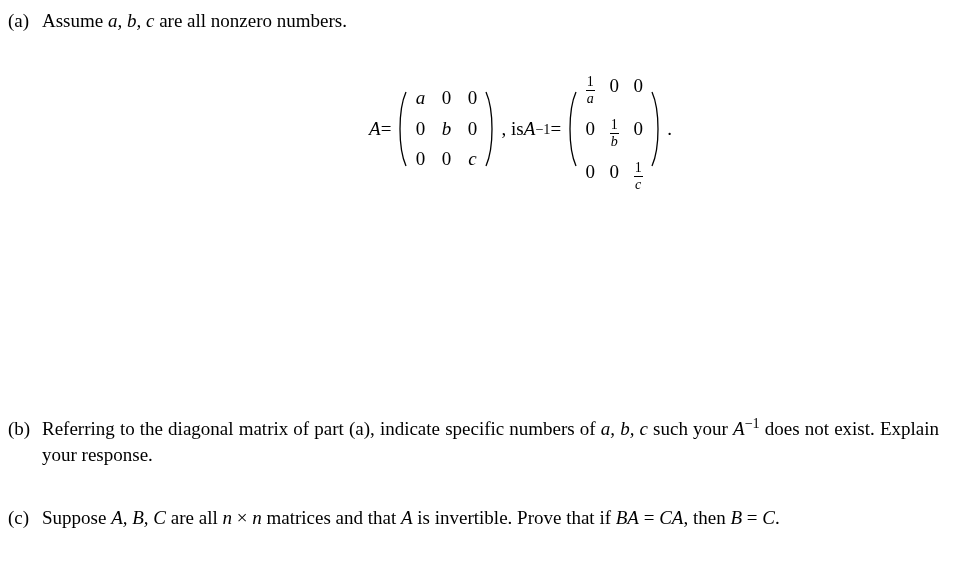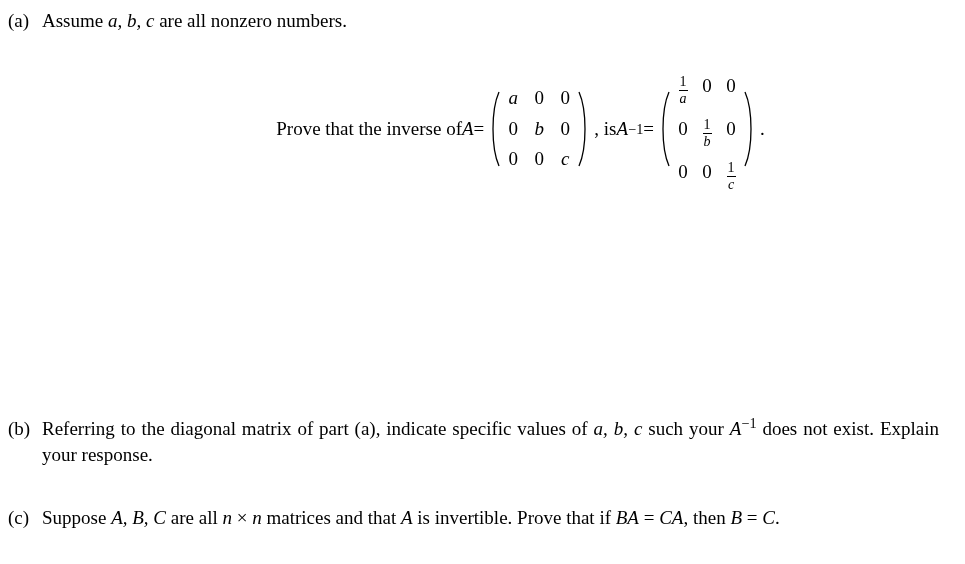--- a/index.html
+++ b/index.html
@@ -116,21 +116,20 @@
 </head>
 <body>
 
 <div class="problem part-a">
   <div class="label">(a)</div>
   <div class="content">
     <div class="statement-line">
       <span>Assume </span><span class="italic">a, b, c</span><span> are all nonzero numbers.</span>
     </div>
     <div class="math-row">
-      <span class="math-text">Prove that the inverse of </span>
       <span class="italic">A</span>
       <span> = </span>
 
       <span class="matrix-wrap">
         <span class="paren">
           <svg viewBox="0 0 14 78" preserveAspectRatio="none">
               <path d="M 11 2 C 3 20, 3 58, 11 76" stroke="#000" stroke-width="1.3" fill="none"></path>
             </svg>
         </span>
         <span class="matrix-body">
@@ -190,21 +189,21 @@
       </span>
 
       <span>.</span>
     </div>
   </div>
 </div>
 
 <div class="problem part-b">
   <div class="label">(b)</div>
   <div class="content">
-    <span>Referring to the diagonal matrix of part (a), indicate specific values of </span><span class="italic">a, b, c</span><span> such your </span><span class="italic">A</span><span class="sup">−1</span><span> does not exist. Explain your response.</span>
+    <span>Referring to the diagonal matrix of part (a), indicate specific numbers of </span><span class="italic">a, b, c</span><span> such your </span><span class="italic">A</span><span class="sup">−1</span><span> does not exist. Explain your response.</span>
   </div>
 </div>
 
 <div class="problem part-c">
   <div class="label">(c)</div>
   <div class="content">
     <span>Suppose </span><span class="italic">A, B, C</span><span> are all </span><span class="italic">n</span><span> × </span><span class="italic">n</span><span> matrices and that </span><span class="italic">A</span><span> is invertible. Prove that if </span><span class="italic">BA</span><span> = </span><span class="italic">CA</span><span>, then </span><span class="italic">B</span><span> = </span><span class="italic">C</span><span>.</span>
   </div>
 </div>
 

